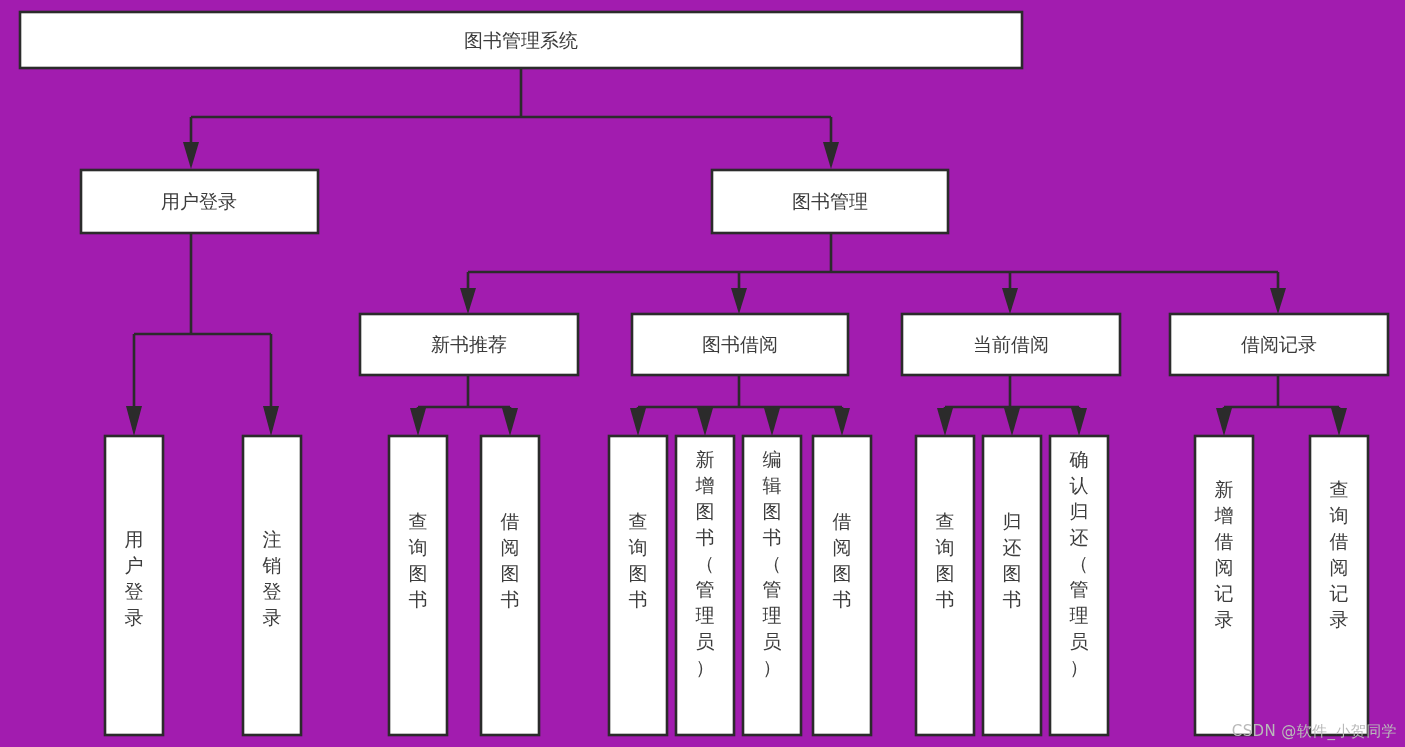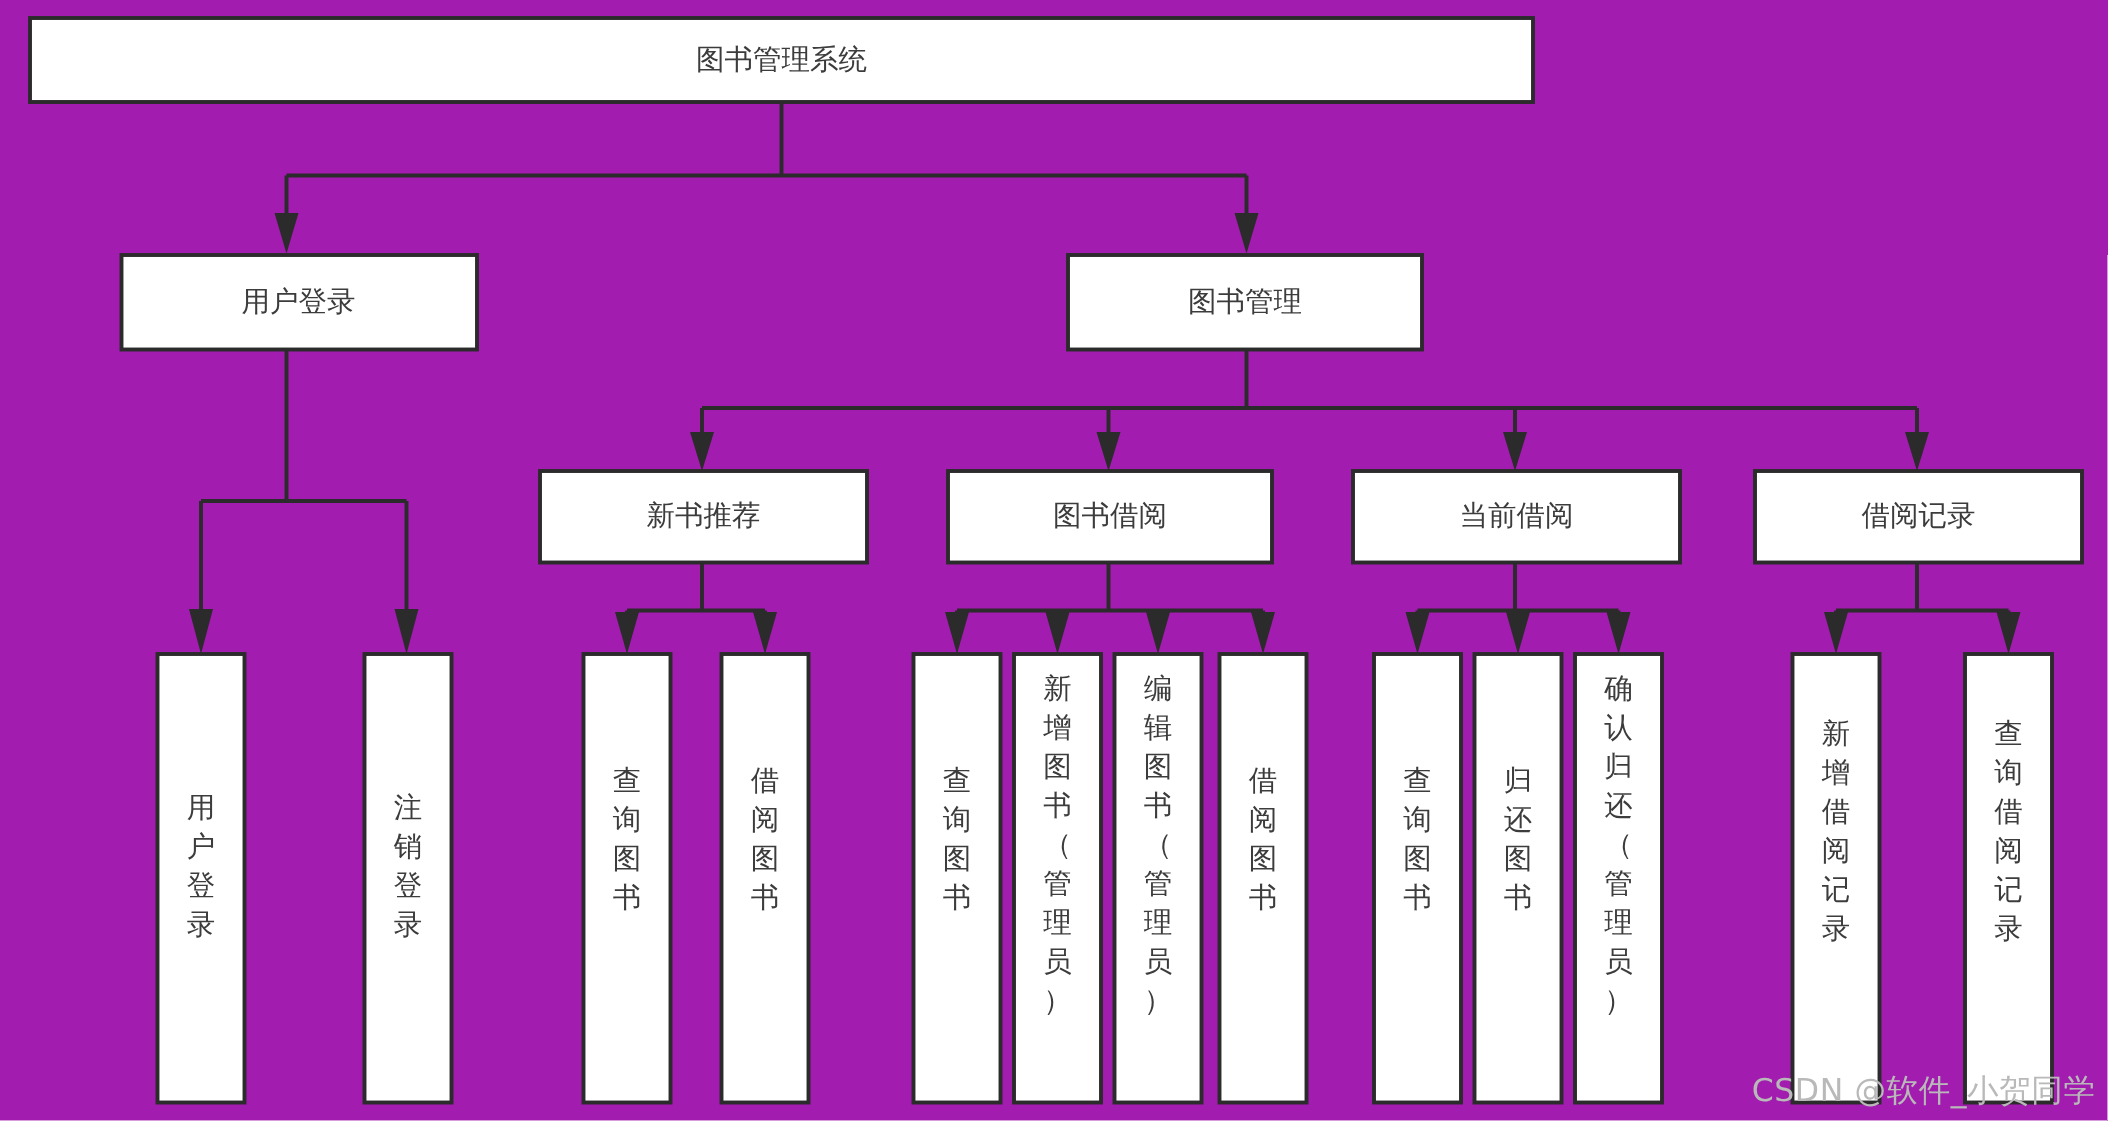--- a/index.html
+++ b/index.html
@@ -50,21 +50,21 @@
   }
   .node-label.vertical {
     font-size: 19px;
     text-anchor: middle;
   }
   .watermark {
     position: absolute;
     right: 8px;
     bottom: 6px;
     font-family: "DejaVu Sans", "Liberation Sans", sans-serif;
-    font-size: 21px;
+    font-size: 15px;
     color: #b9b9b9;
     letter-spacing: 0.4px;
     white-space: nowrap;
     user-select: none;
   }
 </style>
 </head>
 <body>
 
 <div id="diagram-root">

